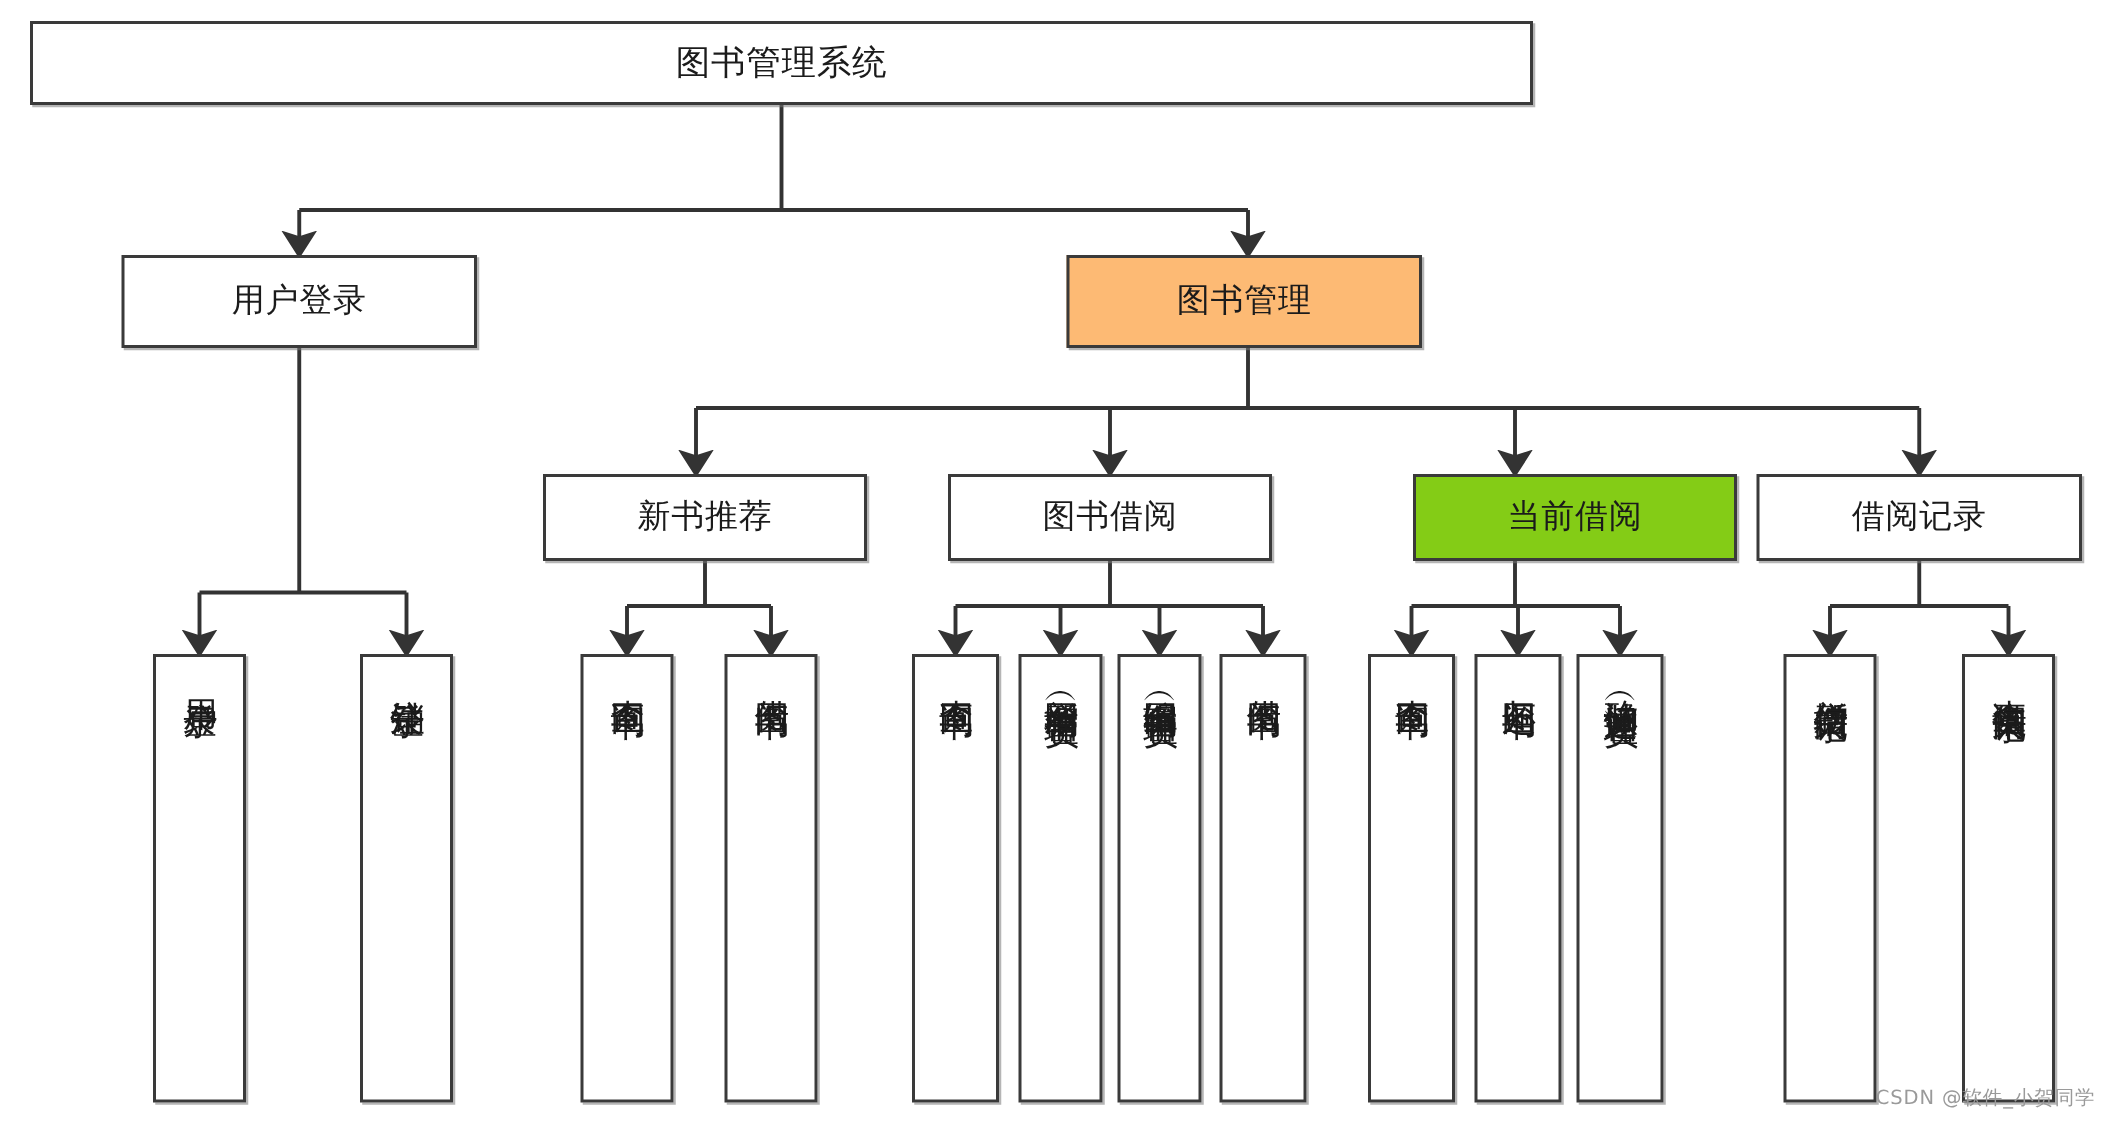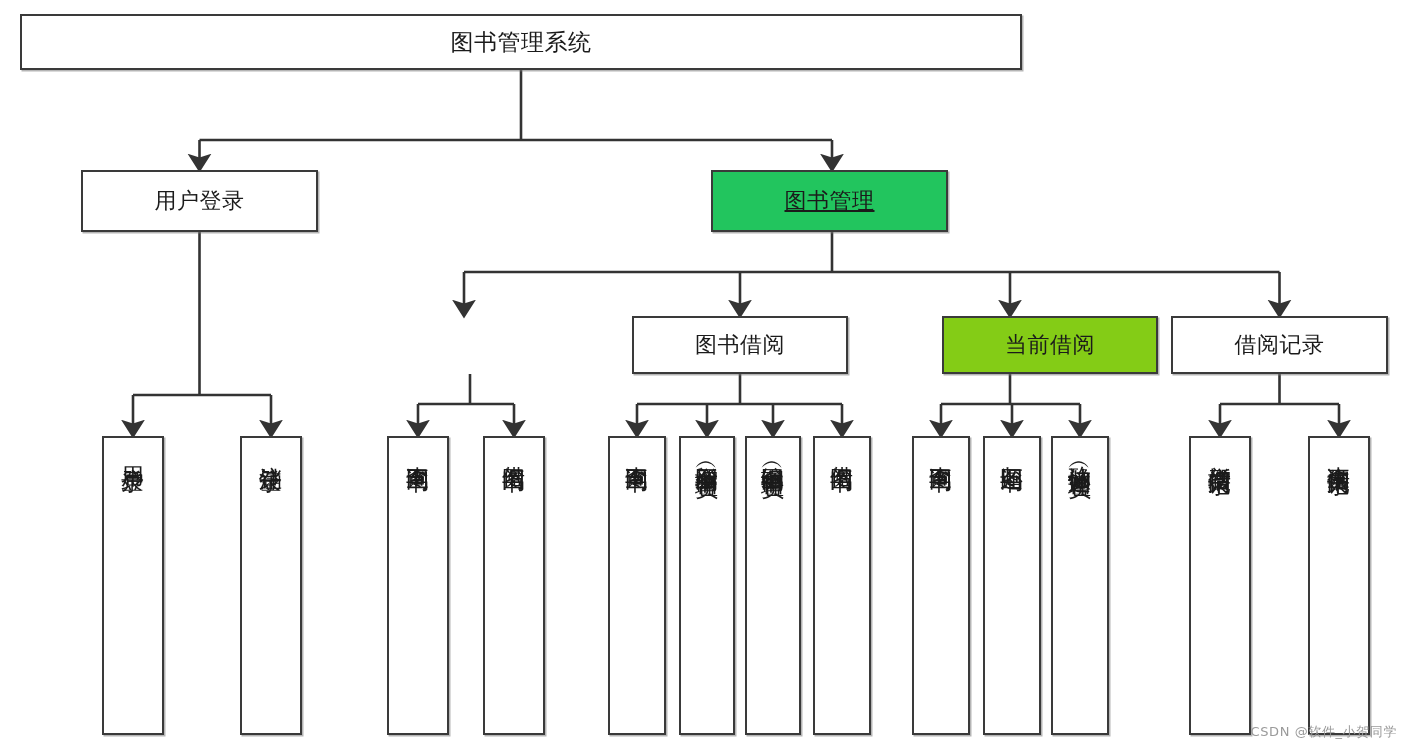--- a/index.html
+++ b/index.html
@@ -132,24 +132,27 @@
     </g>
   </svg>
 
   <div class="node level-root" style="left: 20px; top: 14px; width: 1002px; height: 56px; border-color: rgb(58, 58, 58); background: rgb(255, 255, 255); color: rgb(27, 27, 27);">
     <span class="node-label">图书管理系统</span>
   </div>
 
   <div class="node level-1" style="left: 81px; top: 170px; width: 237px; height: 62px; border-color: rgb(58, 58, 58); background: rgb(255, 255, 255); color: rgb(27, 27, 27);">
     <span class="node-label">用户登录</span>
   </div>
-  <div class="node level-1" style="left: 711px; top: 170px; width: 237px; height: 62px; border-color: rgb(58, 58, 58); background: #22c55e; color: rgb(27, 27, 27); text-decoration: underline;">
+  <div class="node level-1" style="left: 711px; top: 170px; width: 237px; height: 62px; border-color: rgb(58, 58, 58); background: #fdba74; color: rgb(27, 27, 27);">
     <span class="node-label">图书管理</span>
   </div>
 
+  <div class="node level-2" style="left: 362px; top: 316px; width: 216px; height: 58px; border-color: rgb(58, 58, 58); background: rgb(255, 255, 255); color: rgb(27, 27, 27);">
+    <span class="node-label">新书推荐</span>
+  </div>
   <div class="node level-2" style="left: 632px; top: 316px; width: 216px; height: 58px; border-color: rgb(58, 58, 58); background: rgb(255, 255, 255); color: rgb(27, 27, 27);">
     <span class="node-label">图书借阅</span>
   </div>
   <div class="node level-2" style="left: 942px; top: 316px; width: 216px; height: 58px; border-color: rgb(58, 58, 58); background: #84cc16; color: rgb(27, 27, 27);">
     <span class="node-label">当前借阅</span>
   </div>
   <div class="node level-2" style="left: 1171px; top: 316px; width: 217px; height: 58px; border-color: rgb(58, 58, 58); background: rgb(255, 255, 255); color: rgb(27, 27, 27);">
     <span class="node-label">借阅记录</span>
   </div>
 

